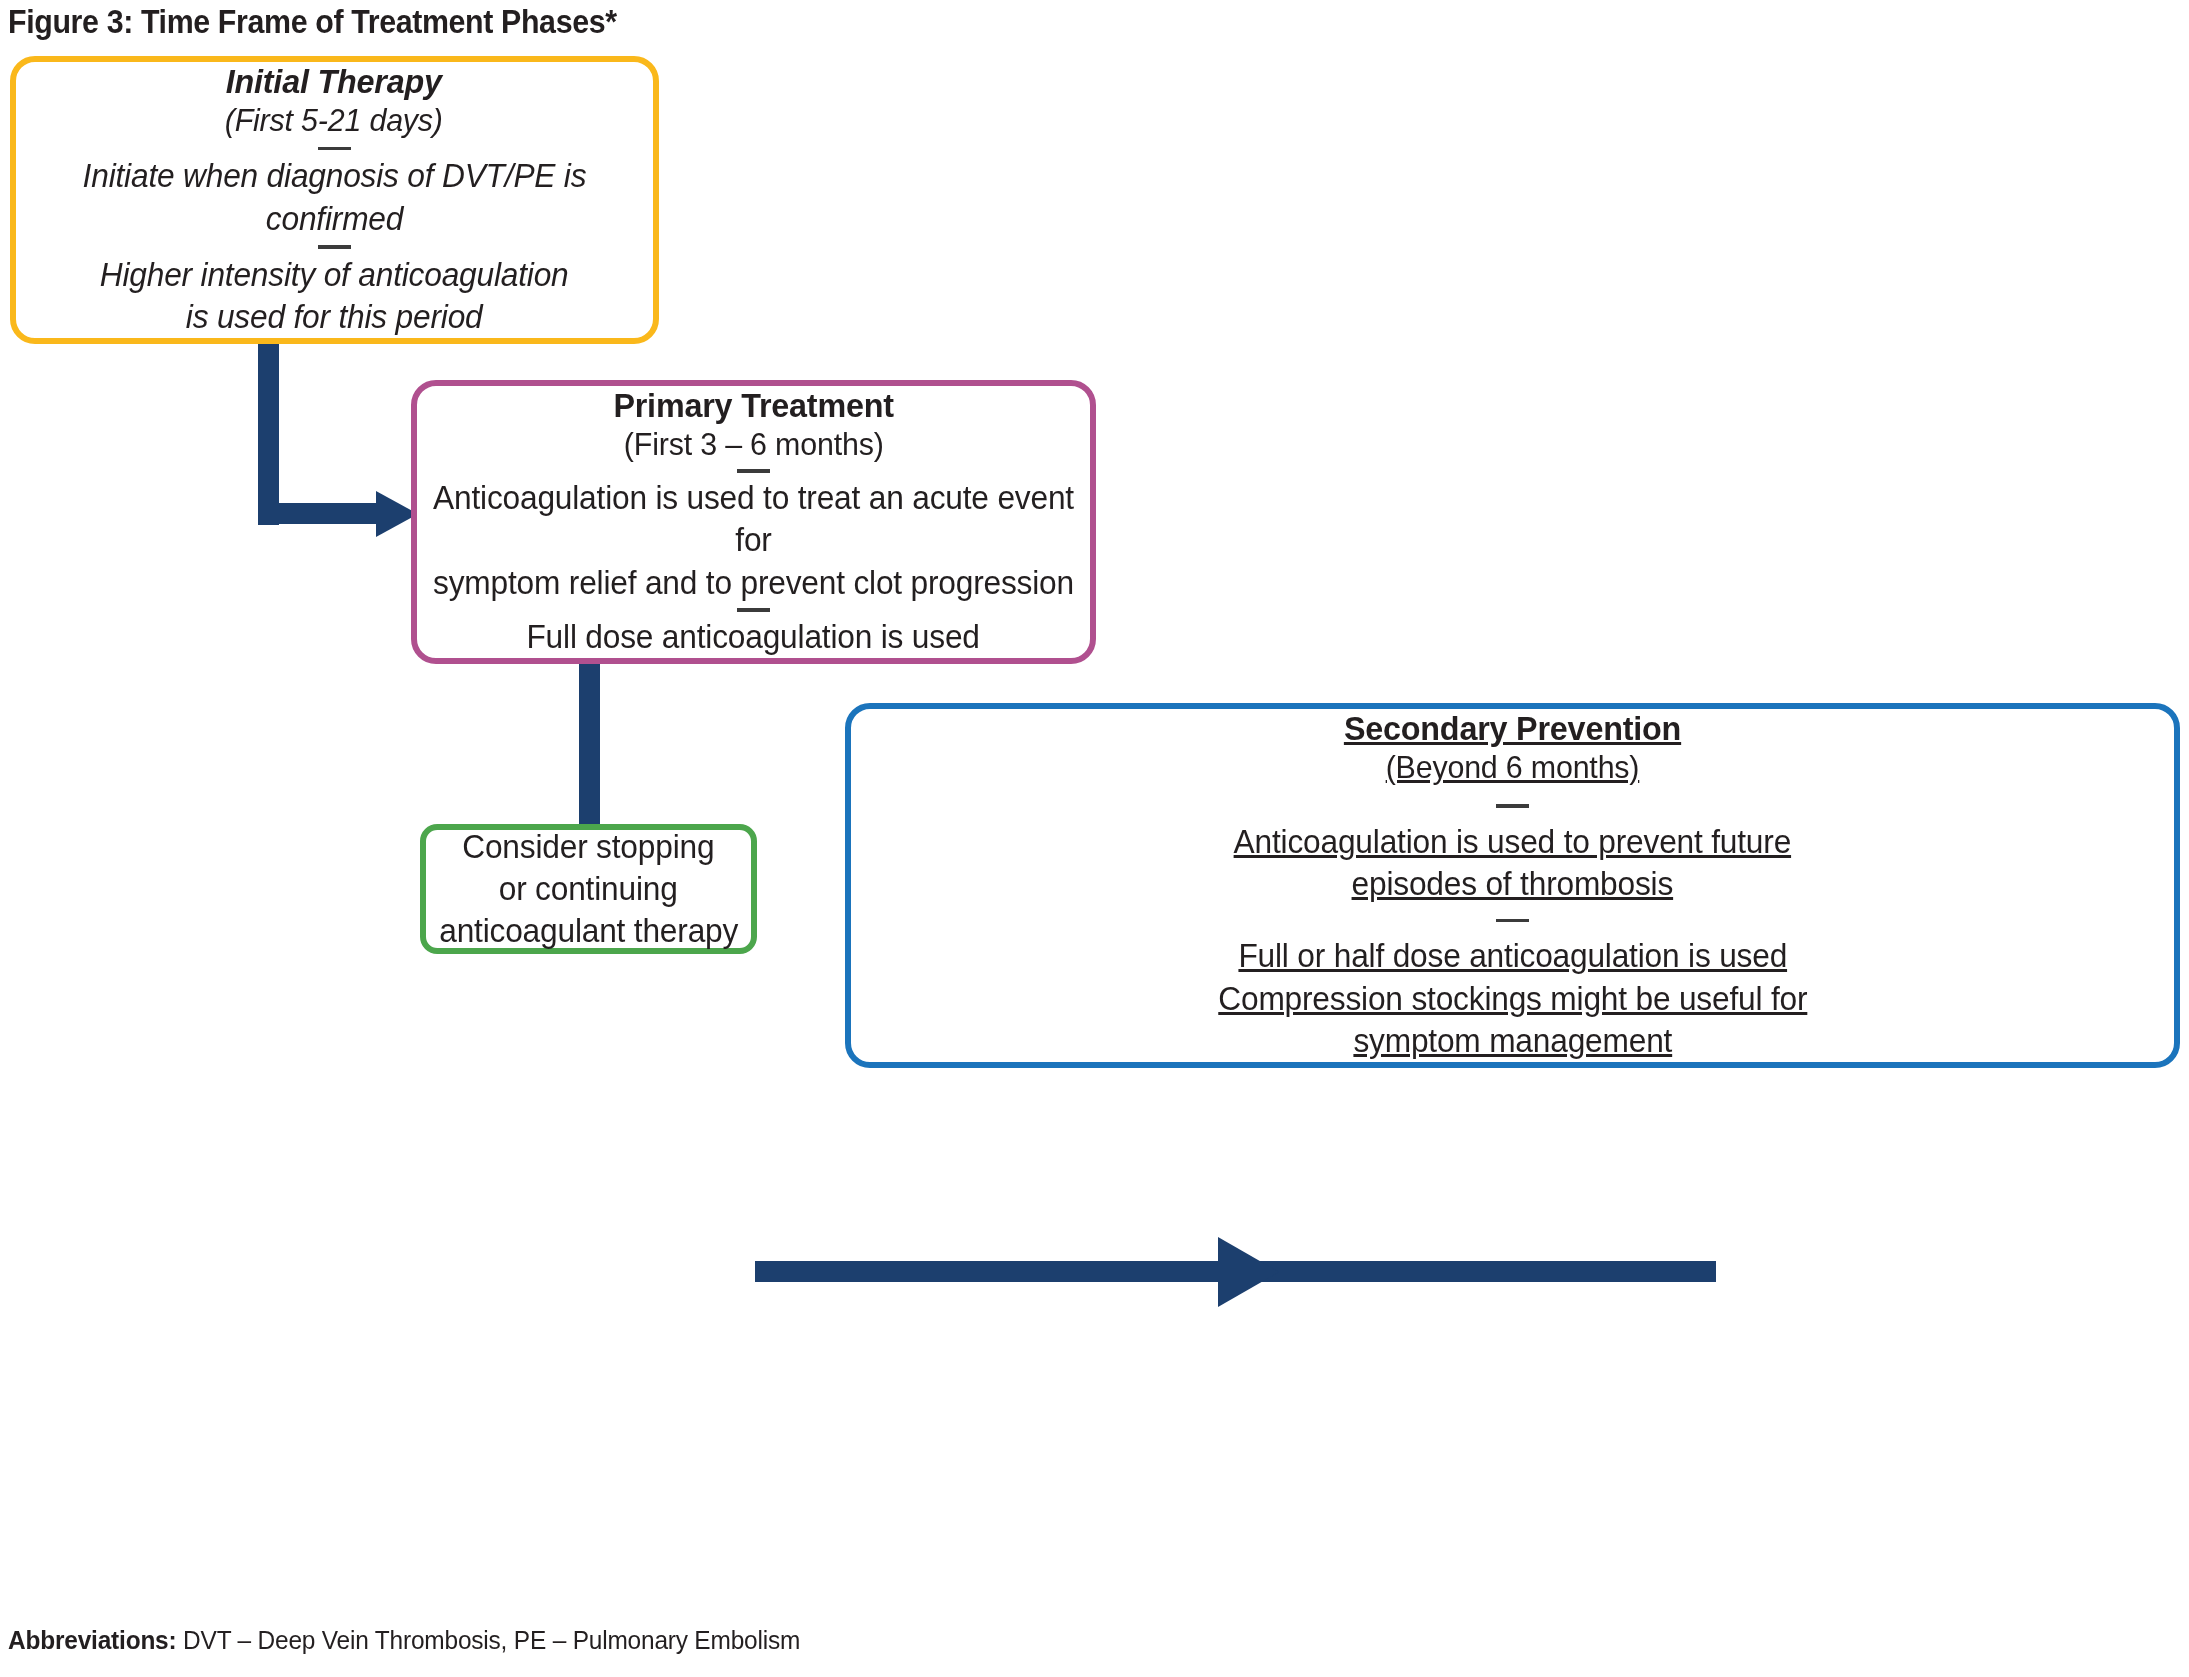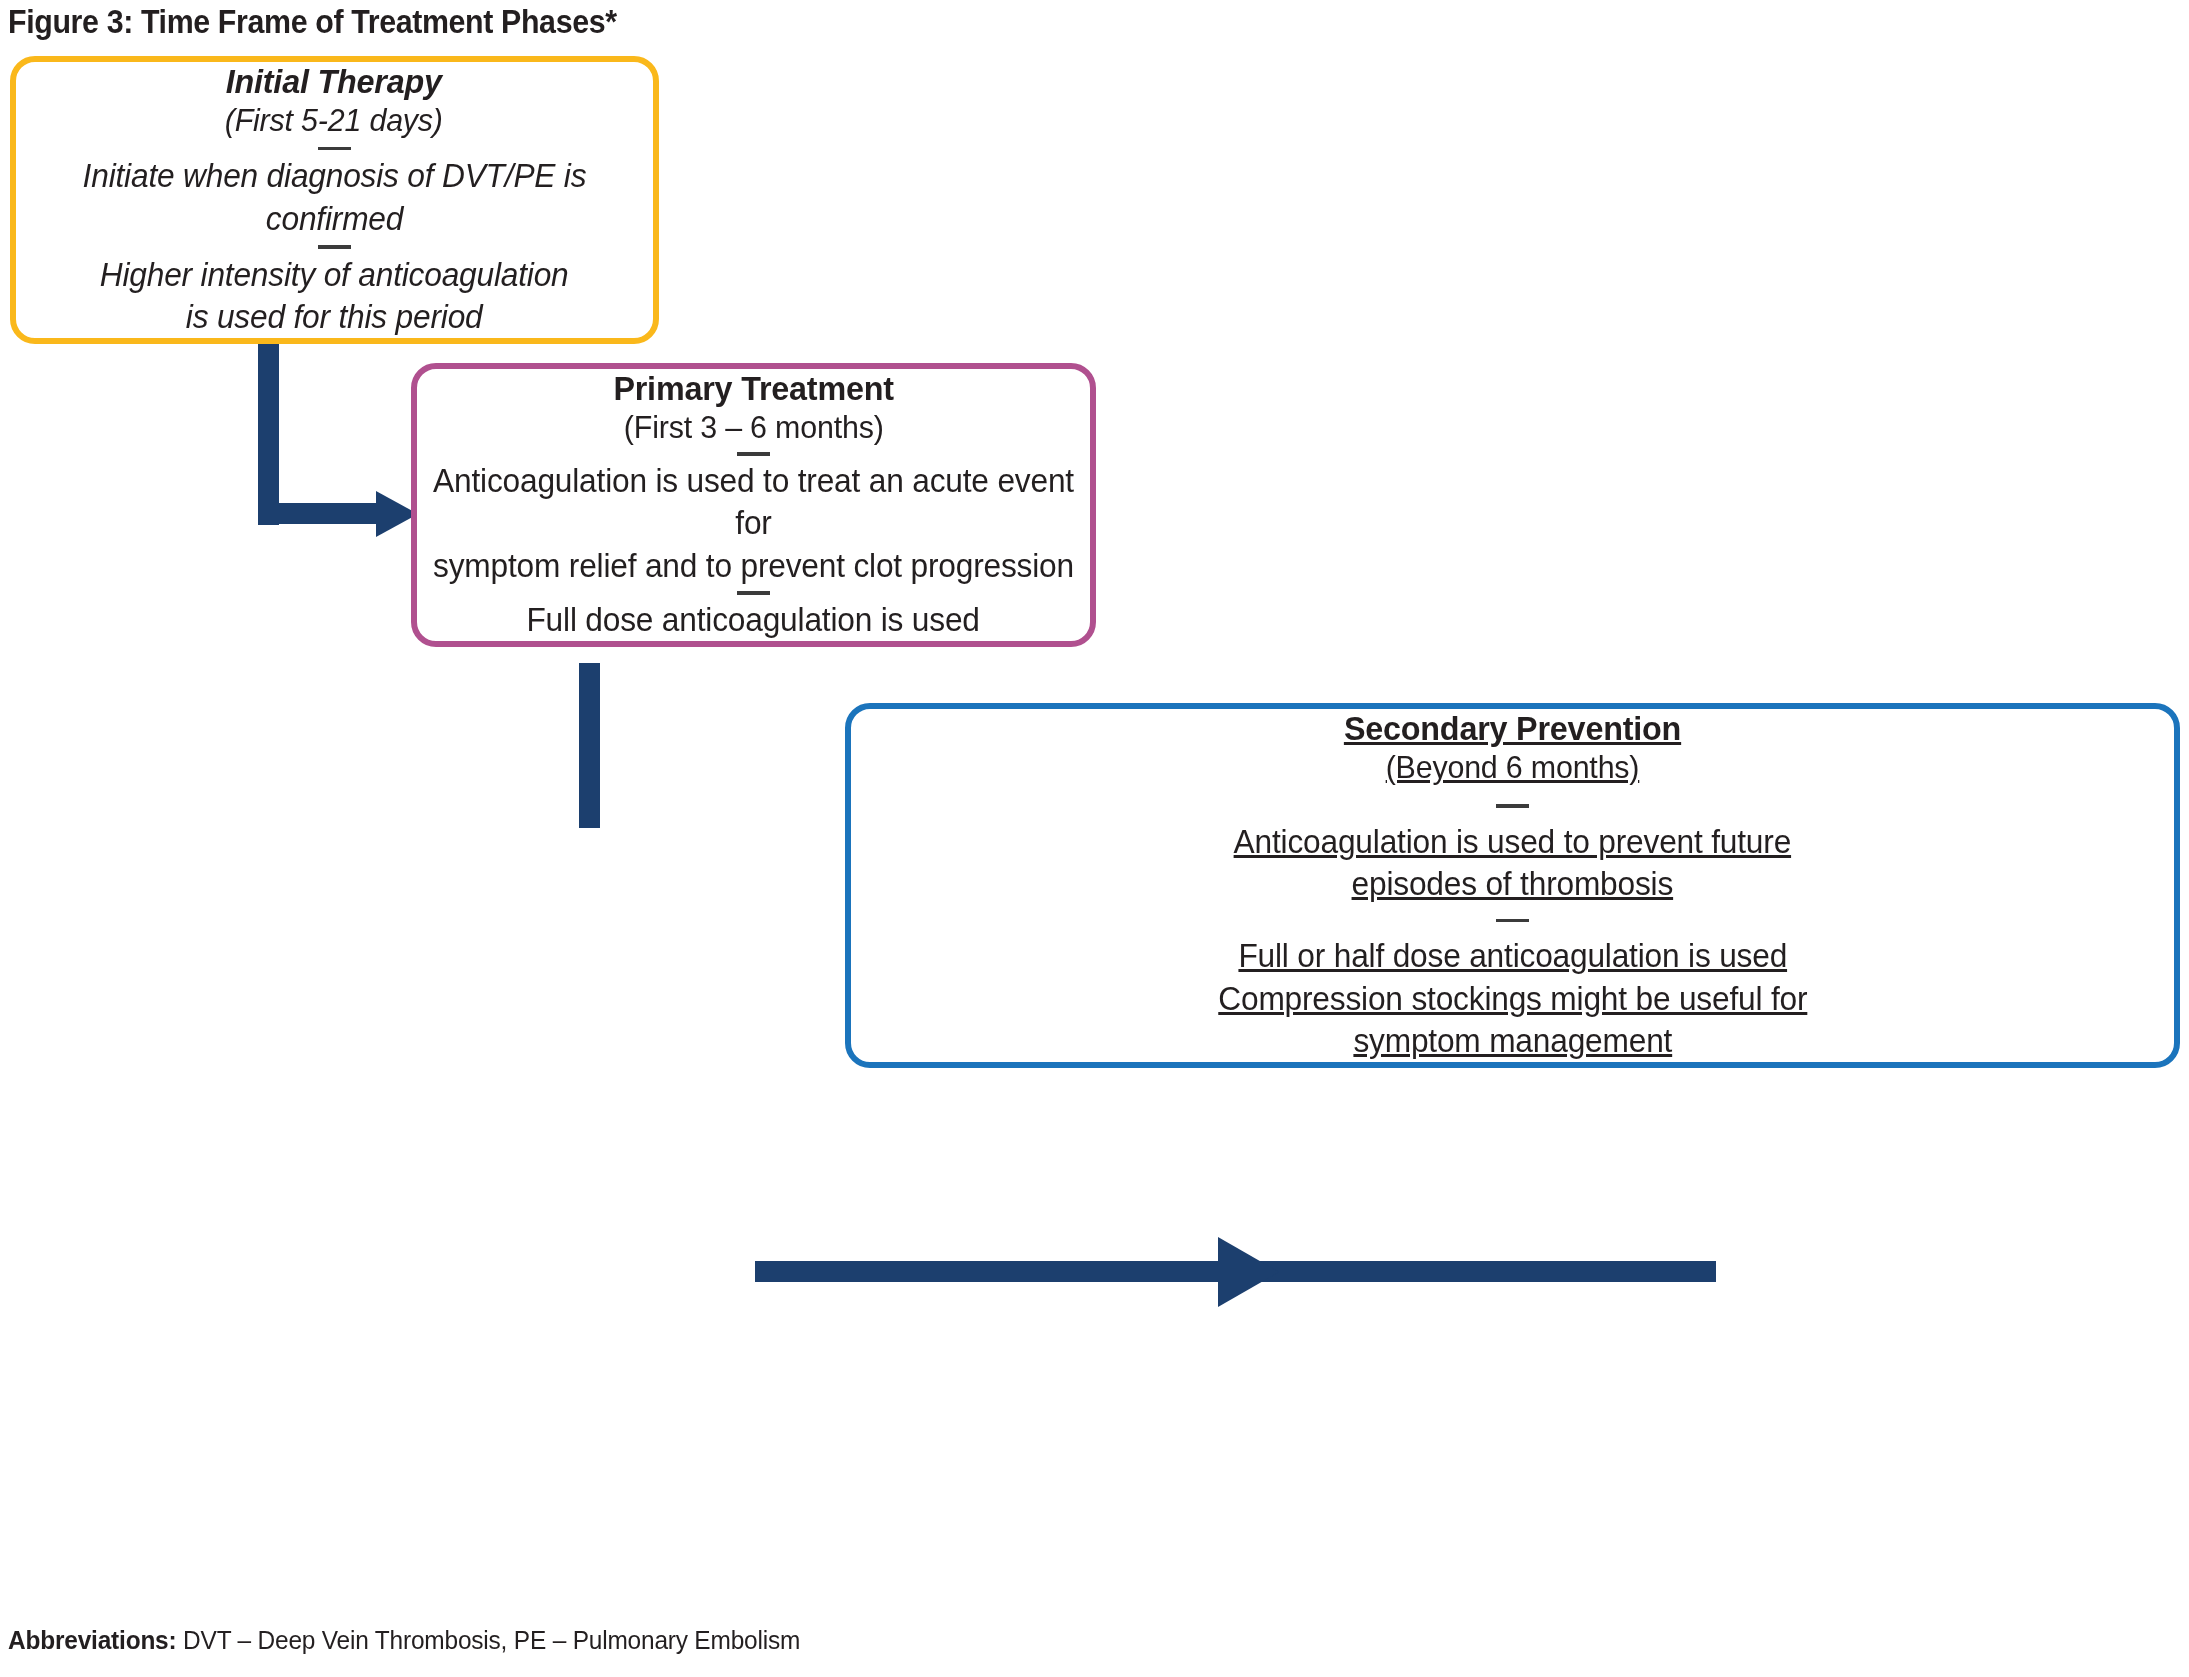--- a/index.html
+++ b/index.html
@@ -73,21 +73,21 @@
   }
   .sep {
     display: block;
     width: 33px;
     height: 3.8px;
     background: #3b3b3b;
     margin: 0 auto;
   }
 
   #box-initial  { left: 9.6px;   top: 56px;   width: 649px;  height: 288px;  border-color: #fab81b; border-width: 6.7px; font-style: italic; }
-  #box-primary  { left: 411px;  top: 363px;  width: 685px;  height: 284px;  border-color: #b0508f; border-width: 6.7px; justify-content: space-between; }
+  #box-primary  { left: 411px;  top: 380px;  width: 685px;  height: 284px;  border-color: #b0508f; border-width: 6.7px; justify-content: space-between; }
   #box-consider { left: 420px;  top: 824px;  width: 337px;  height: 130px;  border-color: #4ca64c; border-width: 6.7px; border-radius: 17.3px; }
   #box-secondary{ left: 845px;  top: 703px;  width: 1335px; height: 365px;  border-color: #1b74bc; border-width: 6.7px; text-decoration: underline; }
 
   .gap-sm { height: 15.4px; }
   .gap-md { height: 21px; }
 
   
   .conn { position: absolute; background: #1c3f6e; z-index: 1; }
 
   
@@ -165,20 +165,25 @@
       <div>symptom relief and to prevent clot progression</div>
     </div>
     <div class="gap-sm"></div>
     <div class="pline">
         <span class="sep"></span>
       </div>
     <div class="gap-sm"></div>
     <div class="pbody">Full dose anticoagulation is used</div>
   </div>
 
+  <div class="pbox" id="box-consider">
+    <div class="pbody">Consider stopping</div>
+    <div class="pbody">or continuing</div>
+    <div class="pbody">anticoagulant therapy</div>
+  </div>
 
   <div class="pbox" id="box-secondary">
     <div class="ptitle">Secondary Prevention</div>
     <div class="psub">(Beyond 6 months)</div>
     <div class="gap-md"></div>
     <div class="pline">
         <span class="sep"></span>
       </div>
     <div class="gap-sm"></div>
     <div class="pbody">

